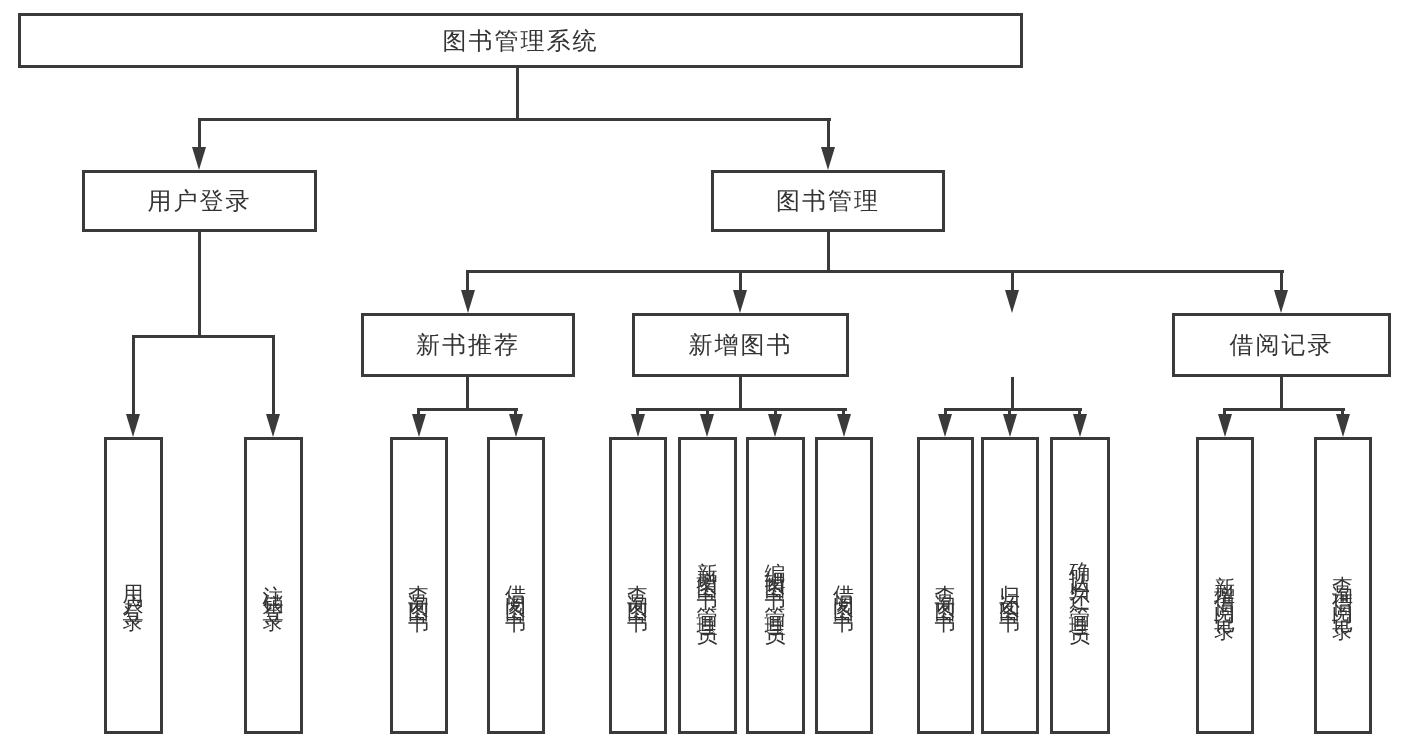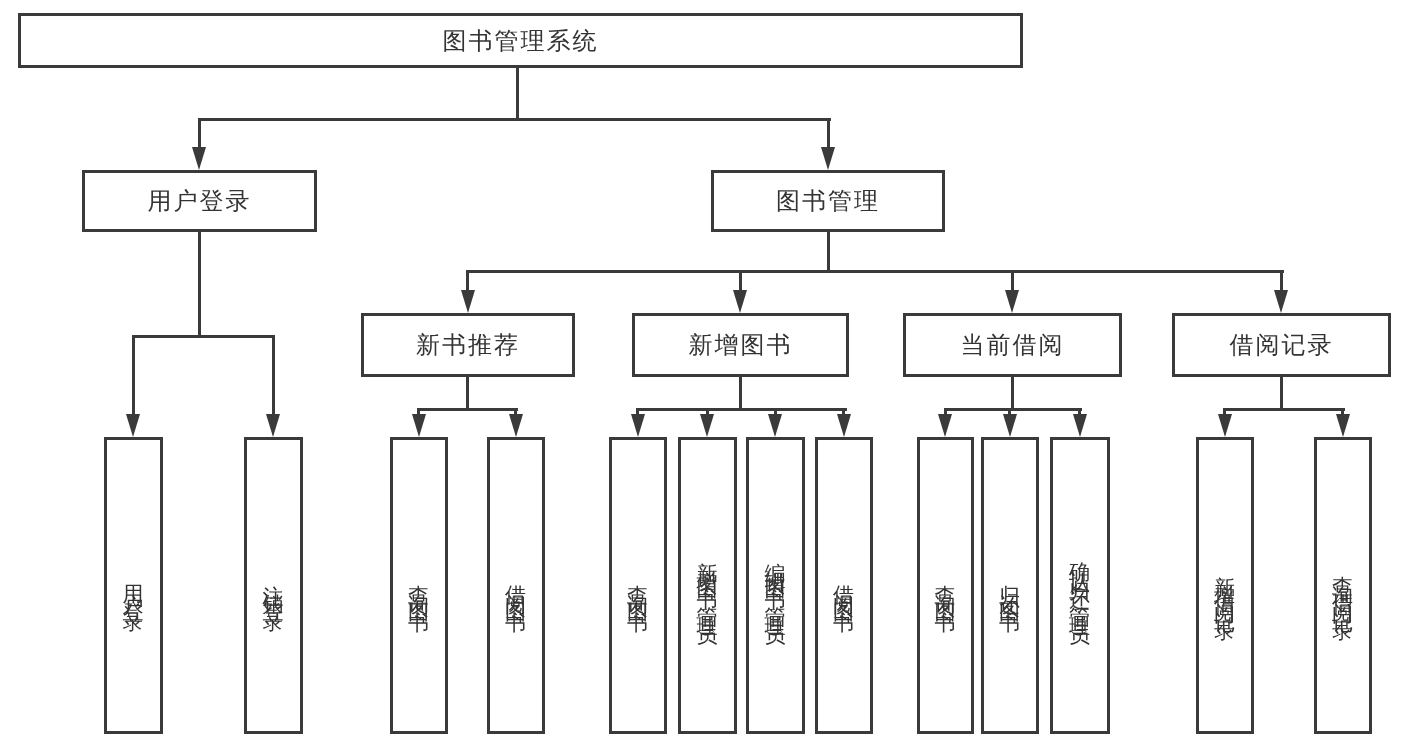--- a/index.html
+++ b/index.html
@@ -43,23 +43,20 @@
   </div>
   <div class="node" style="left:711px;top:170px;width:234px;height:62px;">
     <span class="hlabel">图书管理</span>
   </div>
 
   <div class="node" style="left:361px;top:313px;width:214px;height:64px;">
     <span class="hlabel">新书推荐</span>
   </div>
   <div class="node" style="left:632px;top:313px;width:217px;height:64px;">
     <span class="hlabel">新增图书</span>
-  </div>
-  <div class="node" style="left:903px;top:313px;width:219px;height:64px;">
-    <span class="hlabel">当前借阅</span>
   </div>
   <div class="node" style="left:1172px;top:313px;width:219px;height:64px;">
     <span class="hlabel">借阅记录</span>
   </div>
 
   <div class="node" style="left:104px;top:437px;width:59px;height:297px;">
     <span class="vlabel">用户登录</span>
   </div>
   <div class="node" style="left:244px;top:437px;width:59px;height:297px;">
     <span class="vlabel">注销登录</span>

